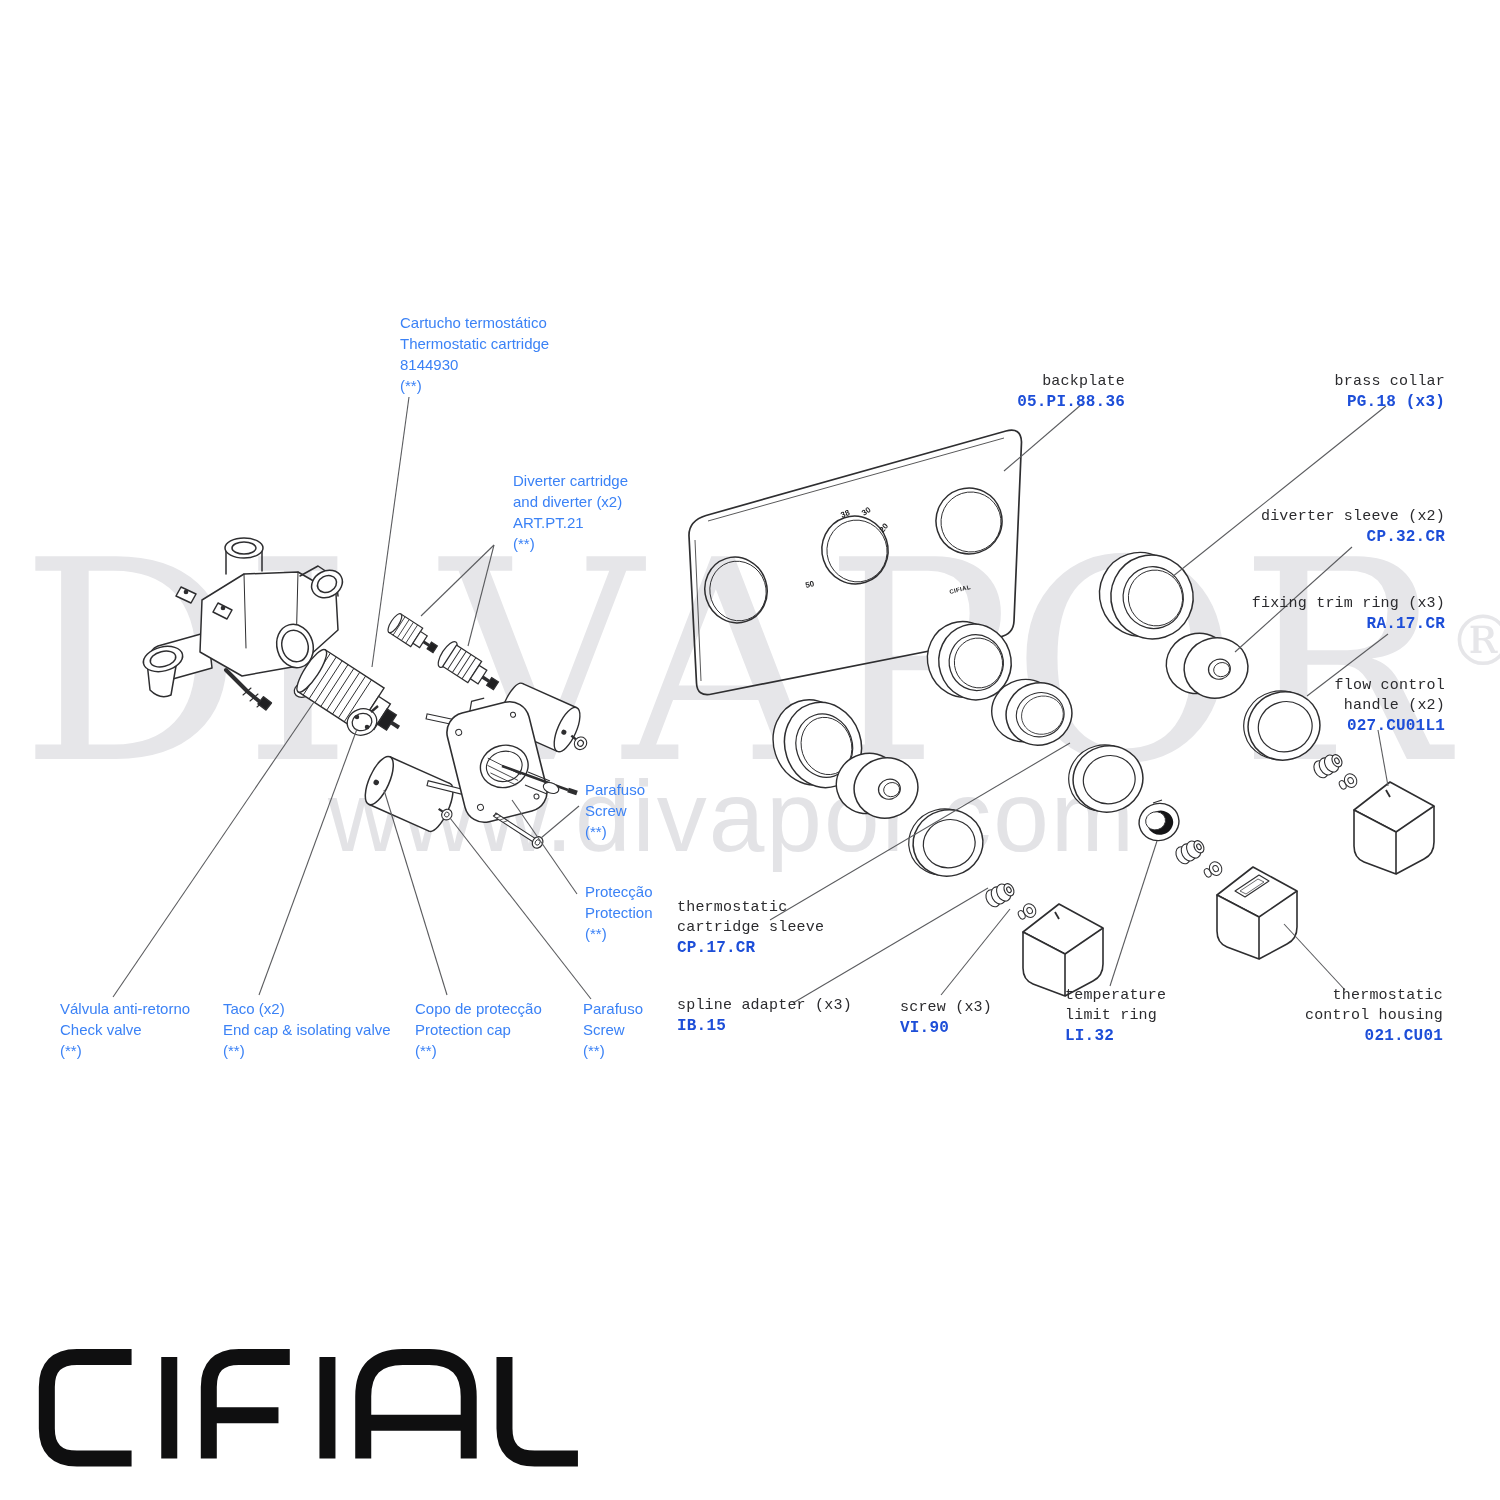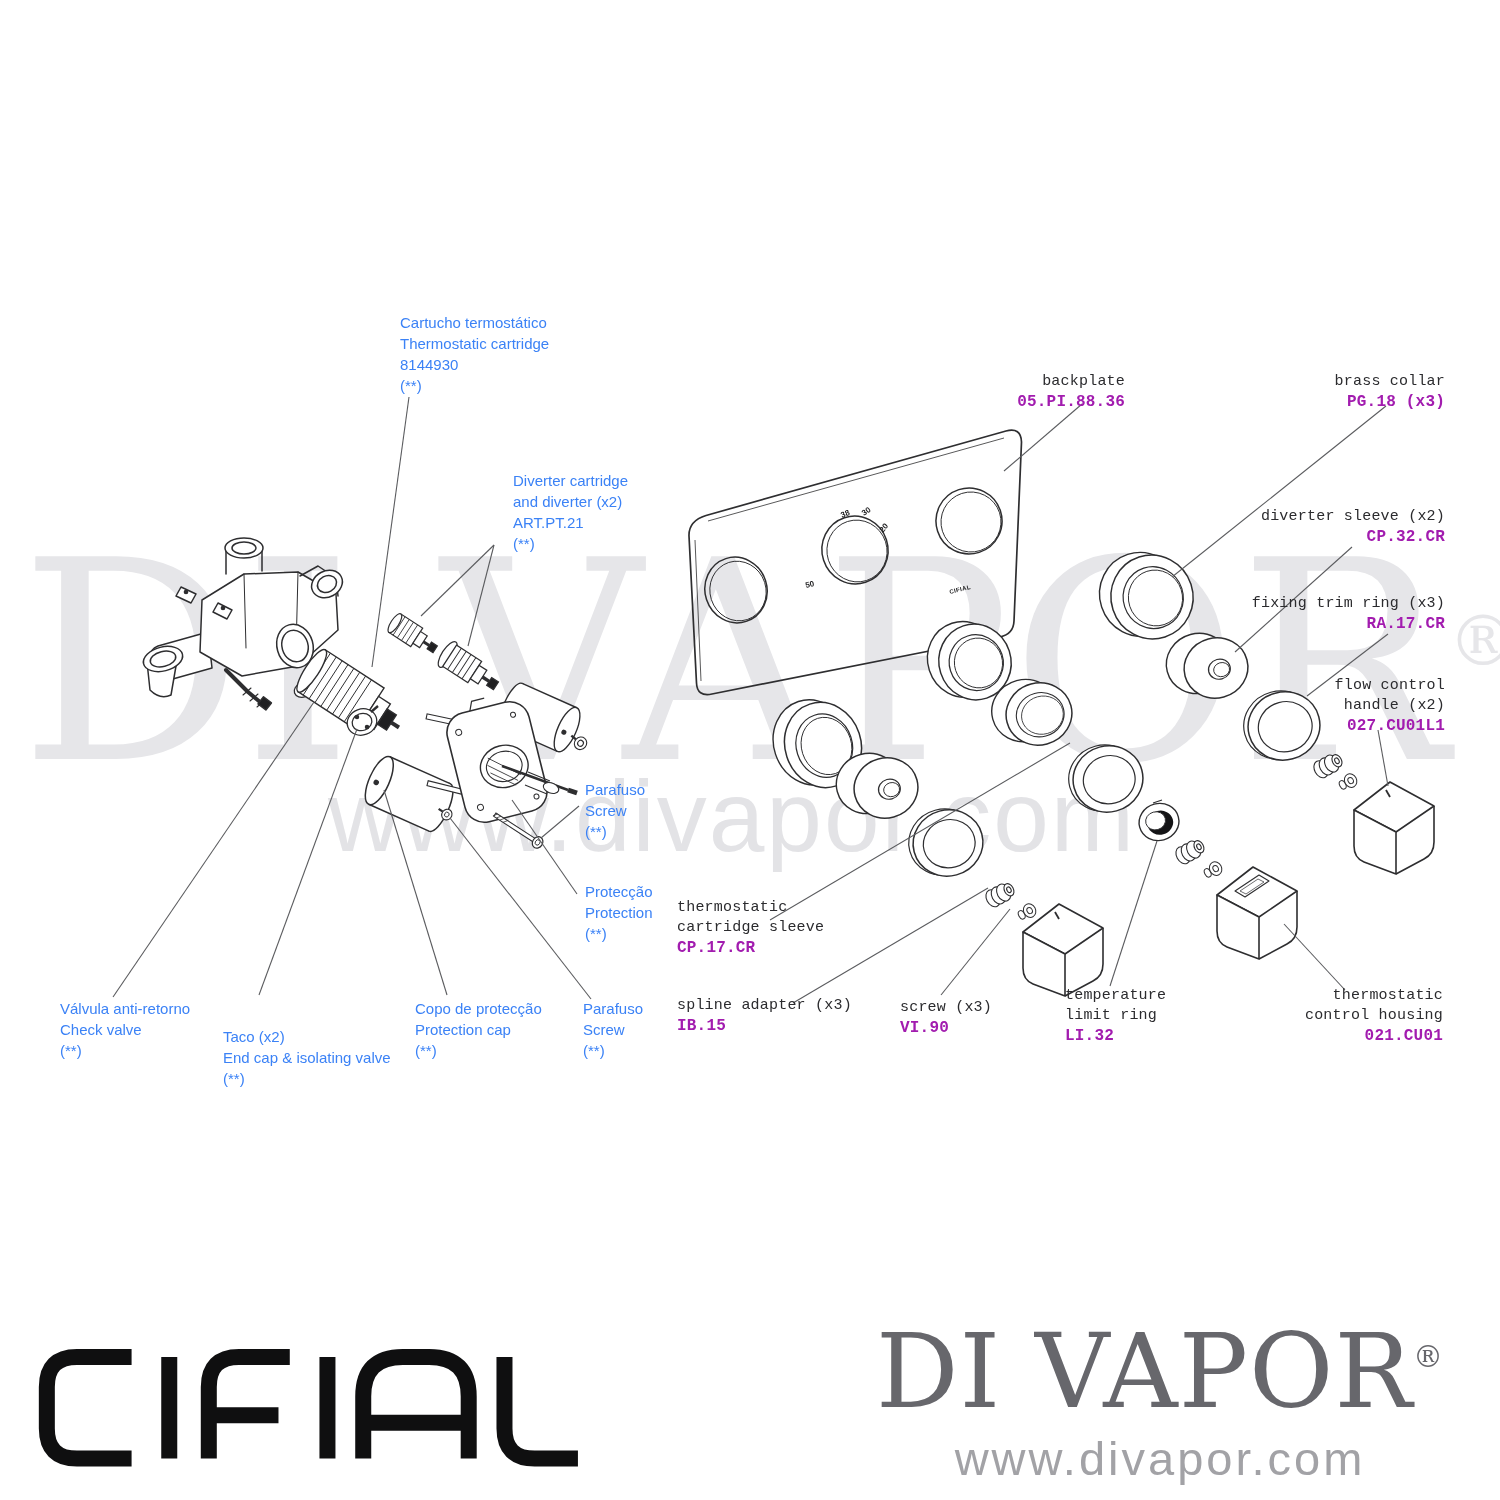--- a/index.html
+++ b/index.html
@@ -11,21 +11,21 @@
   .wm-big .wm-reg{font-size:70px;vertical-align:super;line-height:1;}
   .wm-url{position:absolute;left:328px;top:766px;font-size:100px;line-height:1;
           color:#e3e3e6;letter-spacing:2px;font-weight:300;white-space:nowrap;z-index:0;}
   
   #art{position:absolute;left:0;top:0;z-index:1;}
   
   .lbl{position:absolute;z-index:2;white-space:nowrap;}
   .lbl.lleft{font-size:15px;line-height:21px;color:#3b82f6;}
   .lbl.lright{font-size:15px;line-height:20px;color:#2b2b2e;letter-spacing:.2px;font-family:Liberation Mono, monospace;}
   .lbl.ra{text-align:right;}
-  .lbl .pn{font-weight:bold;font-size:16px;color:#a21caf;}
+  .lbl .pn{font-weight:bold;font-size:16px;color:#1d4ed8;}
   
   #cifial-logo{position:absolute;left:28px;top:1336px;z-index:2;}
   .sr{position:absolute;width:1px;height:1px;overflow:hidden;clip:rect(0 0 0 0);}
   #divapor-logo{position:absolute;left:850px;top:1320px;width:620px;text-align:center;z-index:2;}
   #divapor-logo .dv{font-family:"DejaVu Serif",serif;font-size:103px;line-height:1;color:#67676c;
                     letter-spacing:1px;white-space:nowrap;}
   #divapor-logo .dv .reg{font-size:30px;vertical-align:40px;}
   #divapor-logo .dvurl{font-size:47px;line-height:1;color:#a2a2a6;letter-spacing:3px;
                        font-weight:300;margin-top:12px;}
 </style>
@@ -347,21 +347,21 @@
   <div class="lbl lleft" style="left:585px;top:881px">
     <div>Protecção</div>
     <div>Protection</div>
     <div>(**)</div>
   </div>
   <div class="lbl lleft" style="left:60px;top:998px">
     <div>Válvula anti-retorno</div>
     <div>Check valve</div>
     <div>(**)</div>
   </div>
-  <div class="lbl lleft" style="left:223px;top:1026px">
+  <div class="lbl lleft" style="left:223px;top:998px">
     <div>Taco (x2)</div>
     <div>End cap &amp; isolating valve</div>
     <div>(**)</div>
   </div>
   <div class="lbl lleft" style="left:415px;top:998px">
     <div>Copo de protecção</div>
     <div>Protection cap</div>
     <div>(**)</div>
   </div>
   <div class="lbl lleft" style="left:583px;top:998px">
@@ -420,18 +420,14 @@
       <path d="M110,22 L52,22 Q20,22 20,54 L20,98 Q20,130 52,130 L110,130"></path>
       <path d="M150,22 L150,130"></path>
       <path d="M278,22 L224,22 Q192,22 192,54 L192,130 M192,84 L266,84"></path>
       <path d="M318,22 L318,130"></path>
       <path d="M356,130 L356,64 Q356,22 398,22 L426,22 Q468,22 468,64 L468,130 M356,92 L468,92"></path>
       <path d="M506,22 L506,98 Q506,130 538,130 L584,130"></path>
     </g>
   </svg>
   <span class="sr">CIFIAL</span>
 
-  <div id="divapor-logo">
-    <div class="dv"><span>DI VAPOR</span><span class="reg">®</span></div>
-    <div class="dvurl">www.divapor.com</div>
-  </div>
 
 </div>
 
 </body></html>

